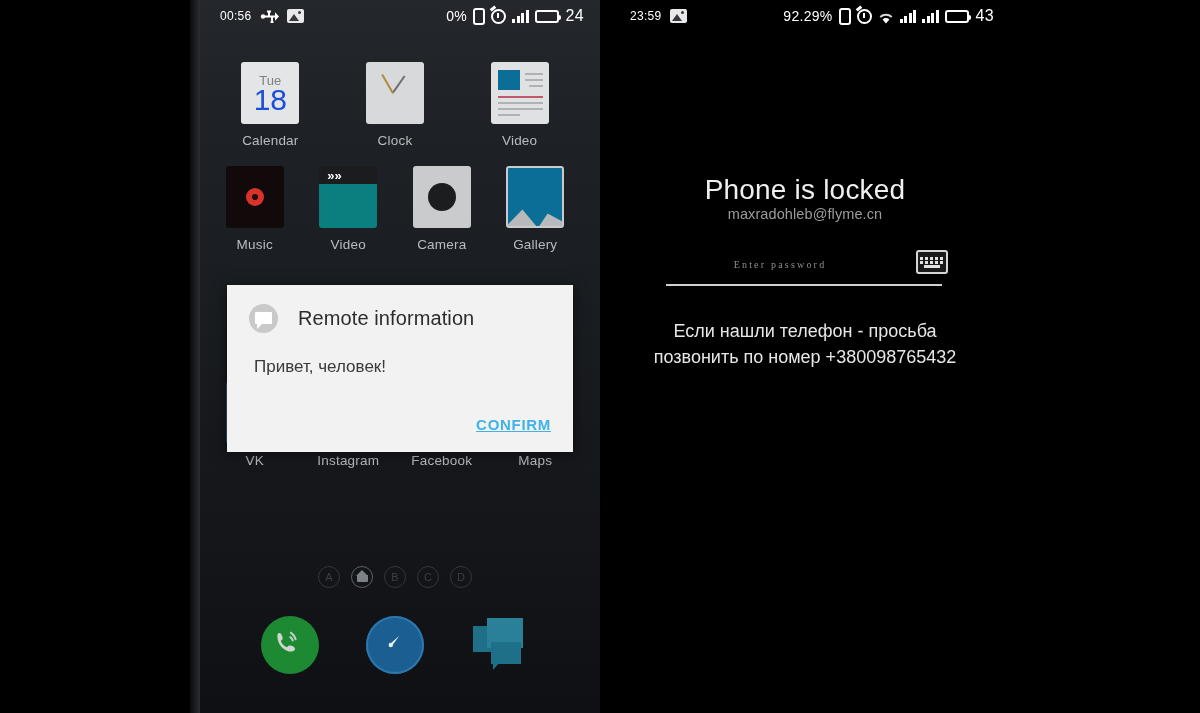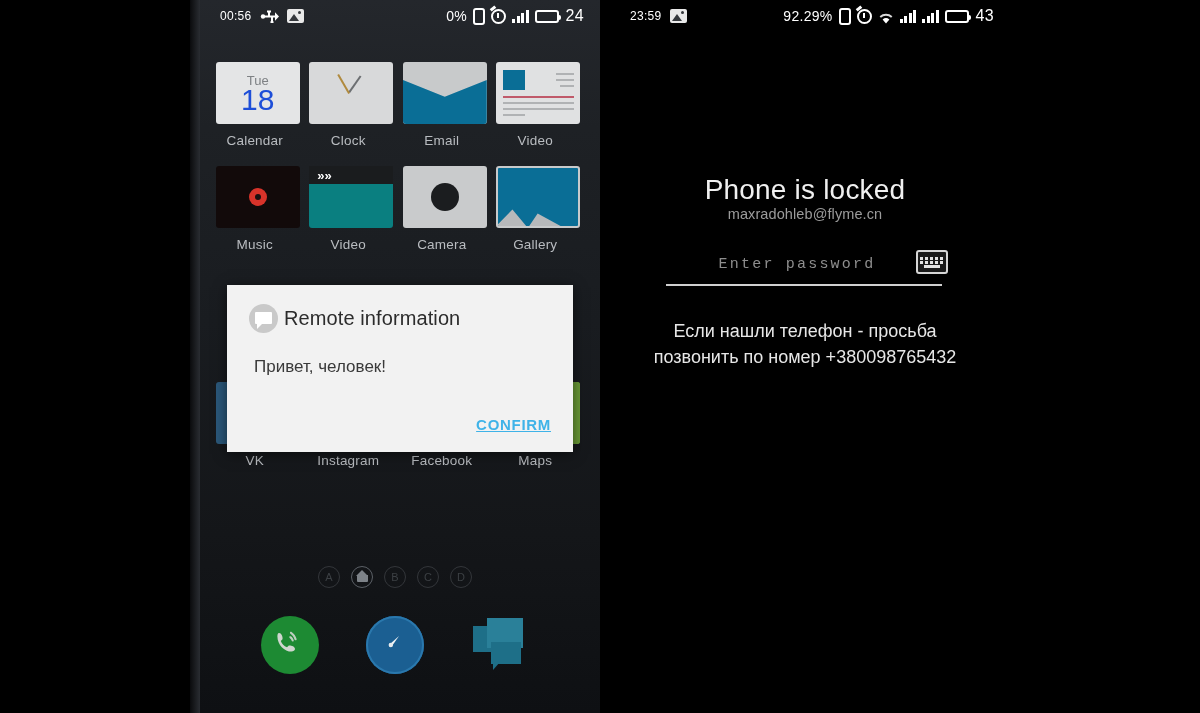--- a/index.html
+++ b/index.html
@@ -66,21 +66,21 @@
   .ic-batt::after{content:"";position:absolute;right:-4px;top:3px;width:2px;height:5px;background:#fff;border-radius:0 2px 2px 0;}
   .ic-batt .fill{height:100%;background:#3ac23a;border-radius:1px;}
   .ic-batt.half .fill{background:#fff;width:50%;}
 
   
   .grid {
     position: absolute; left: 0; top: 62px; width: 410px;
   }
   .row { display:flex; justify-content:space-around; padding: 0 18px; margin-bottom: 18px; }
   .app { width: 78px; text-align:center; }
-  .app .tile { width:84px; height:62px; margin:0 auto 9px auto; position:relative; border-radius:3px; }
+  .app .tile { width:58px; height:62px; margin:0 auto 9px auto; position:relative; border-radius:3px; }
   .app .lbl { font-size:13.5px; color:#b9bcc0; letter-spacing:.2px; }
 
   
   .t-cal{background:#e4e5e6;display:flex;flex-direction:column;align-items:center;justify-content:center;}
   .t-cal .d1{font-size:13px;color:#7e8184;line-height:1;margin-top:2px;}
   .t-cal .d2{font-size:30px;color:#1d4ed8;line-height:1;margin-top:-2px;}
   
   .t-clock{background:#d8d9da;border-radius:50%;}
   .t-clock .h{position:absolute;left:50%;top:50%;background:#6c6f72;transform-origin:0 0;}
   
@@ -145,38 +145,38 @@
   .dk-msg .b1{position:absolute;left:2px;top:10px;width:30px;height:26px;background:#1e6f88;}
   .dk-msg .b2{position:absolute;left:16px;top:2px;width:36px;height:30px;background:#2a8099;}
   .dk-msg .b3{position:absolute;left:20px;top:26px;width:30px;height:22px;background:#1e6f88;}
   .dk-msg .tail{position:absolute;left:22px;top:46px;width:0;height:0;border-left:7px solid #1e6f88;border-bottom:8px solid transparent;}
 
   
   .dialog {
     position:absolute; left:227px; top:285px; width:346px; height:167px;
     background:#f2f2f2; box-shadow:0 2px 12px rgba(0,0,0,.55);
   }
-  .dlg-head { display:flex; align-items:center; gap:6px; padding:19px 0 0 22px; }
+  .dlg-head { display:flex; align-items:center; gap:20px; padding:19px 0 0 22px; }
   .dlg-icon { width:29px;height:29px;border-radius:50%;background:#c9c9c9;position:relative;flex:none; }
   .dlg-icon .bub{position:absolute;left:6px;top:8px;width:17px;height:12px;background:#fff;border-radius:1px;}
   .dlg-icon .bub::after{content:"";position:absolute;left:2px;top:12px;width:0;height:0;border-left:5px solid #fff;border-bottom:5px solid transparent;}
   .dlg-title { font-size:20px; color:#2c2c2c; letter-spacing:.1px; }
   .dlg-body { padding:24px 0 0 27px; font-size:17px; color:#3a3a3a; }
   .dlg-actions { position:absolute; right:22px; bottom:18px; }
   .dlg-confirm { font-size:15px; font-weight:700; letter-spacing:.7px; background:none; border:0; cursor:pointer; font-family:"Liberation Sans",sans-serif; }
 
   
   .lock-title { position:absolute; left:0; top:174px; width:410px; text-align:center;
                 font-size:28px; color:#f0f0f0; letter-spacing:.2px; }
   .lock-account { position:absolute; left:0; top:206px; width:410px; text-align:center;
                 font-size:14.5px; color:#9b9b9b; letter-spacing:.1px; }
   .pwd-wrap { position:absolute; left:66px; top:250px; width:276px; height:36px; }
-  .pwd-input { position:absolute; left:17px; top:0; width:228px; height:28px;
-    background:transparent; border:0; color:#8e8e8e; font-size:15px; letter-spacing:2.2px;
-    text-align:center; font-family:Liberation Mono, monospace; outline:none; }
+  .pwd-input { position:absolute; left:0; top:0; width:228px; height:28px;
+    background:transparent; border:0; color:#8e8e8e; font-size:10px; letter-spacing:2.2px;
+    text-align:center; font-family:Liberation Serif, serif; outline:none; }
   .pwd-input::placeholder{ color:#8e8e8e; }
   .pwd-line { position:absolute; left:0; bottom:0; width:276px; height:2px; background:#cfcfcf; }
   .kbd-btn { position:absolute; right:-6px; top:0; width:32px;height:24px;border:2px solid #d6d6d6;border-radius:3px;
              background:#1a1a1a; display:flex;align-items:center;justify-content:center; cursor:pointer; }
   .kbd-btn .rowk{display:block;width:24px;height:3px;margin:1px 0;
      background:repeating-linear-gradient(90deg,#e3e3e3 0 3px,transparent 3px 5px);}
   .kbd-btn .space{display:block;width:16px;height:3px;background:#e3e3e3;margin-top:1px;}
   .lock-msg { position:absolute; left:0; top:318px; width:410px; text-align:center;
               font-size:18px; color:#e7e7e7; line-height:26px; }
 </style>
@@ -231,24 +231,20 @@
           <div class="lbl">Calendar</div>
         </div>
         <div class="app">
           <div class="tile t-clock">
             <span class="h" style="width:2px;height:20px;transform:rotate(215deg);margin-left:-1px;background:#6c6f72"></span>
             <span class="h" style="width:2px;height:22px;transform:rotate(150deg);margin-left:-1px;background:#b08a3e"></span>
           </div>
           <div class="lbl">Clock</div>
         </div>
         <div class="app">
-          <div class="tile t-mail"></div>
-          <div class="lbl">Email</div>
-        </div>
-        <div class="app">
           <div class="tile t-read">
             <span class="sq"></span>
             <span class="ln" style="top:11px;width:18px"></span>
             <span class="ln" style="top:17px;width:18px"></span>
             <span class="ln" style="top:23px;width:14px"></span>
             <span class="rl" style="top:34px;background:#c05a6a"></span>
             <span class="rl" style="top:40px;background:#b0b2b4"></span>
             <span class="rl" style="top:46px;background:#b0b2b4"></span>
             <span class="rl" style="top:52px;width:22px;background:#b0b2b4"></span>
           </div>

